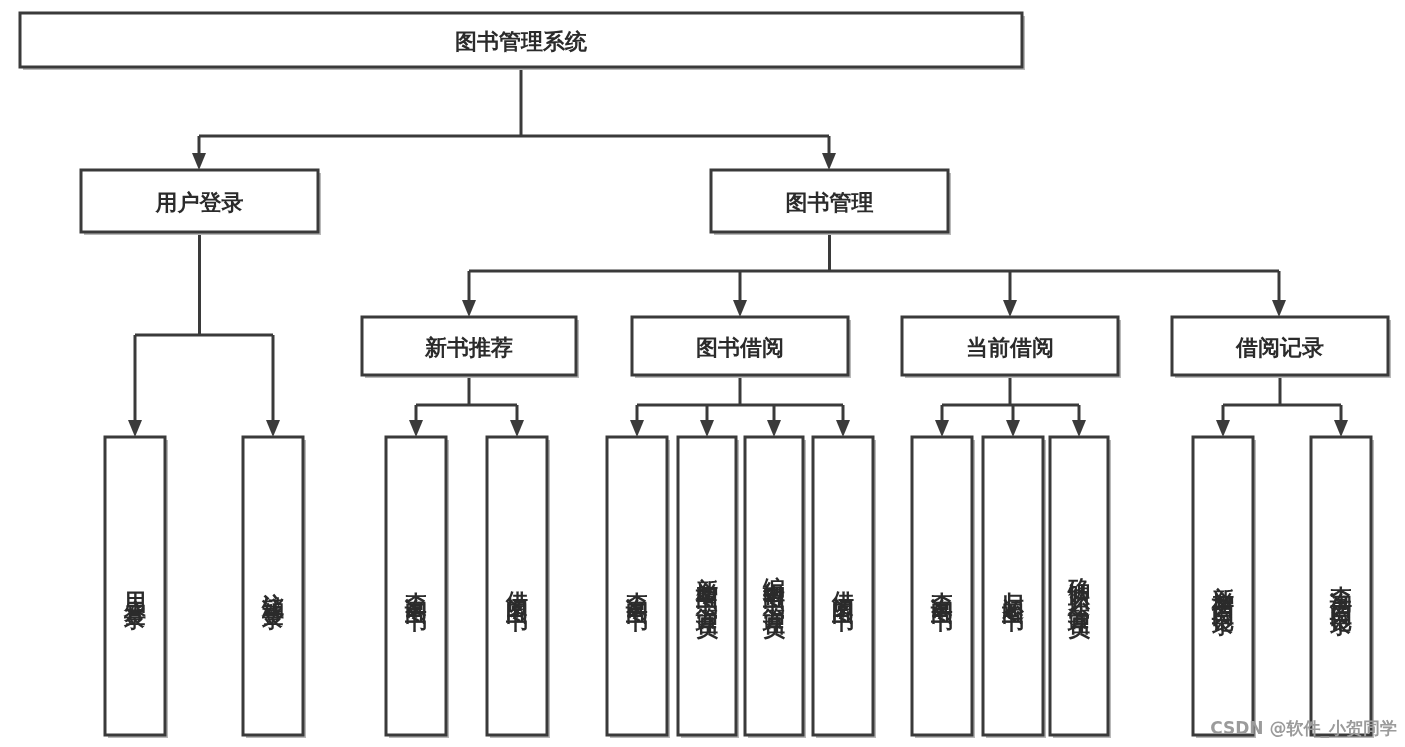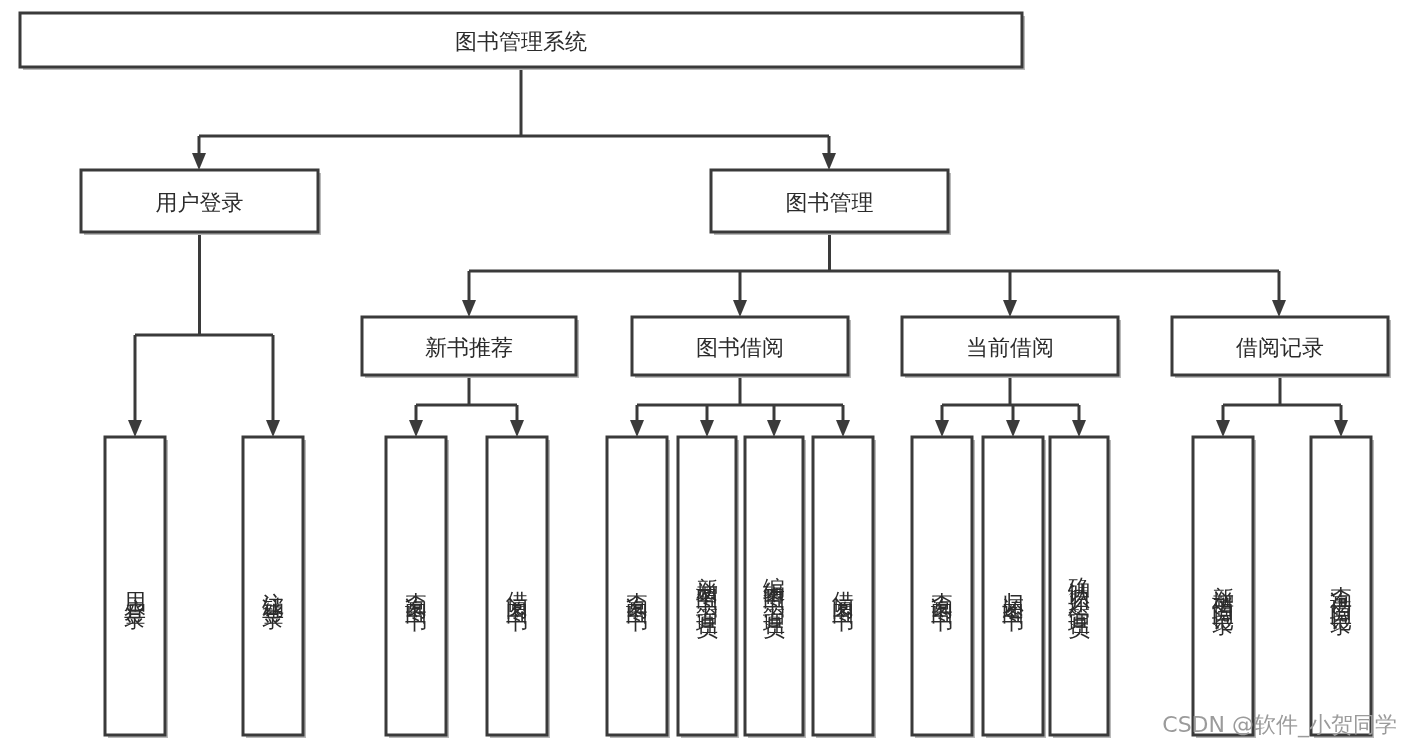--- a/index.html
+++ b/index.html
@@ -1,20 +1,20 @@
 <!DOCTYPE html>
 <html><head>
 <meta charset="utf-8">
 <style>
   html,body{margin:0;padding:0;background:#ffffff;}
   body{
     width:1405px;height:747px;overflow:hidden;
     font-family:"DejaVu Sans","Liberation Sans",sans-serif;
   }
-  #diagram-root{position:relative;width:1405px;height:744px;background:#ffffff;}
+  #diagram-root{position:relative;width:1405px;height:744px;background:#ffffff;font-weight:bold;}
   svg.flow{position:absolute;left:0;top:0;width:1405px;height:747px;}
 
   .node-box{
     fill:#ffffff;
     stroke:#3a3a3a;
     stroke-width:3;
   }
   .node-shadow{ fill:#b9b9b9; }
   .conn{ stroke:#3a3a3a; stroke-width:3; fill:none; stroke-linecap:butt; }
   .arrow-head{ fill:#3a3a3a; }
@@ -40,21 +40,21 @@
     font-size:22px;
     color:#2b2b2b;
     line-height:1;
     white-space:nowrap;
     font-family:"DejaVu Sans","Liberation Sans",sans-serif;
   }
   .watermark{
     position:absolute;
     right:8px;
     bottom:4px;
-    font-size:22px;
+    font-size:17px;
     color:#9b9b9b;
     font-family:"DejaVu Sans","Liberation Sans",sans-serif;
     white-space:nowrap;
     text-align:right;
   }
 </style>
 </head>
 <body>
 
 <div id="diagram-root">

